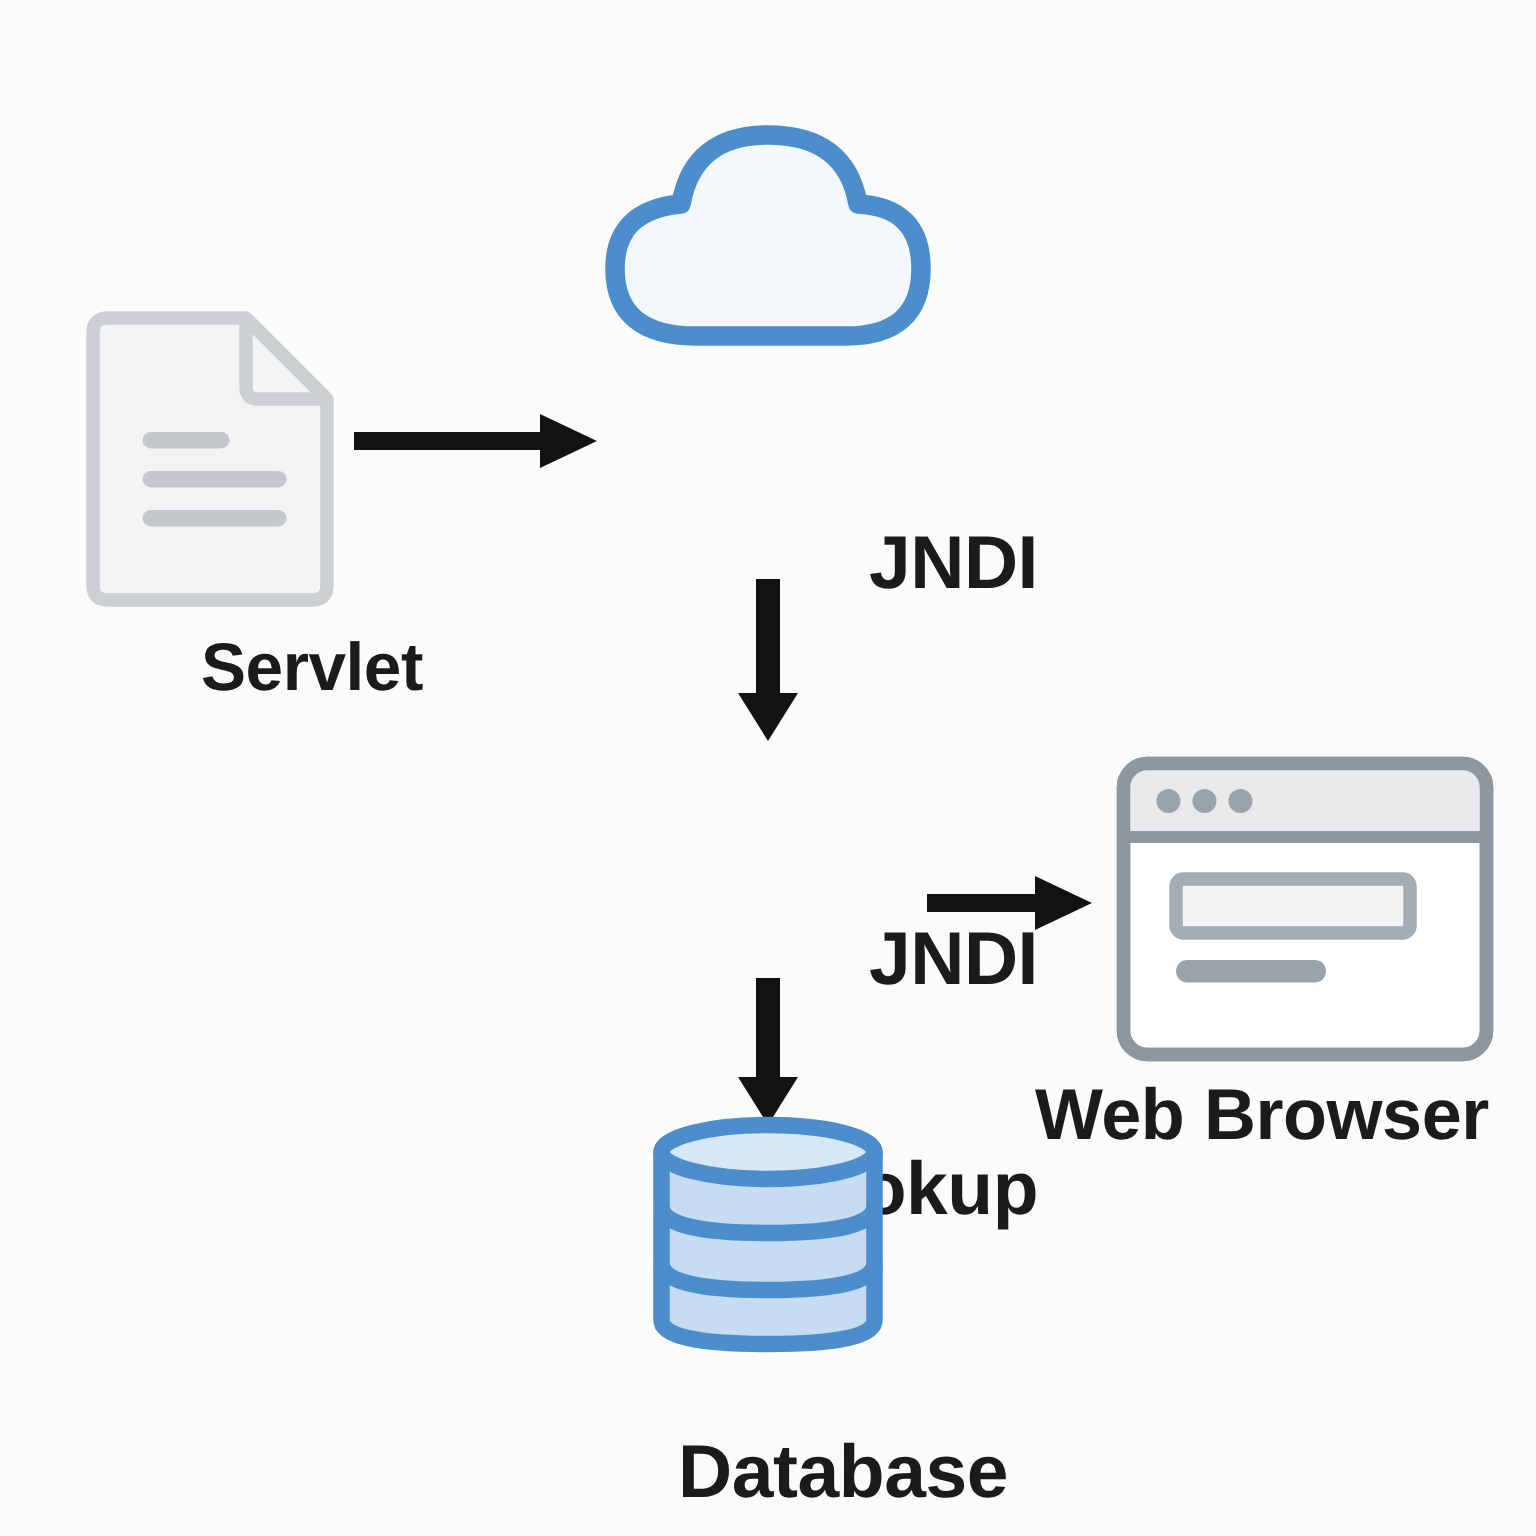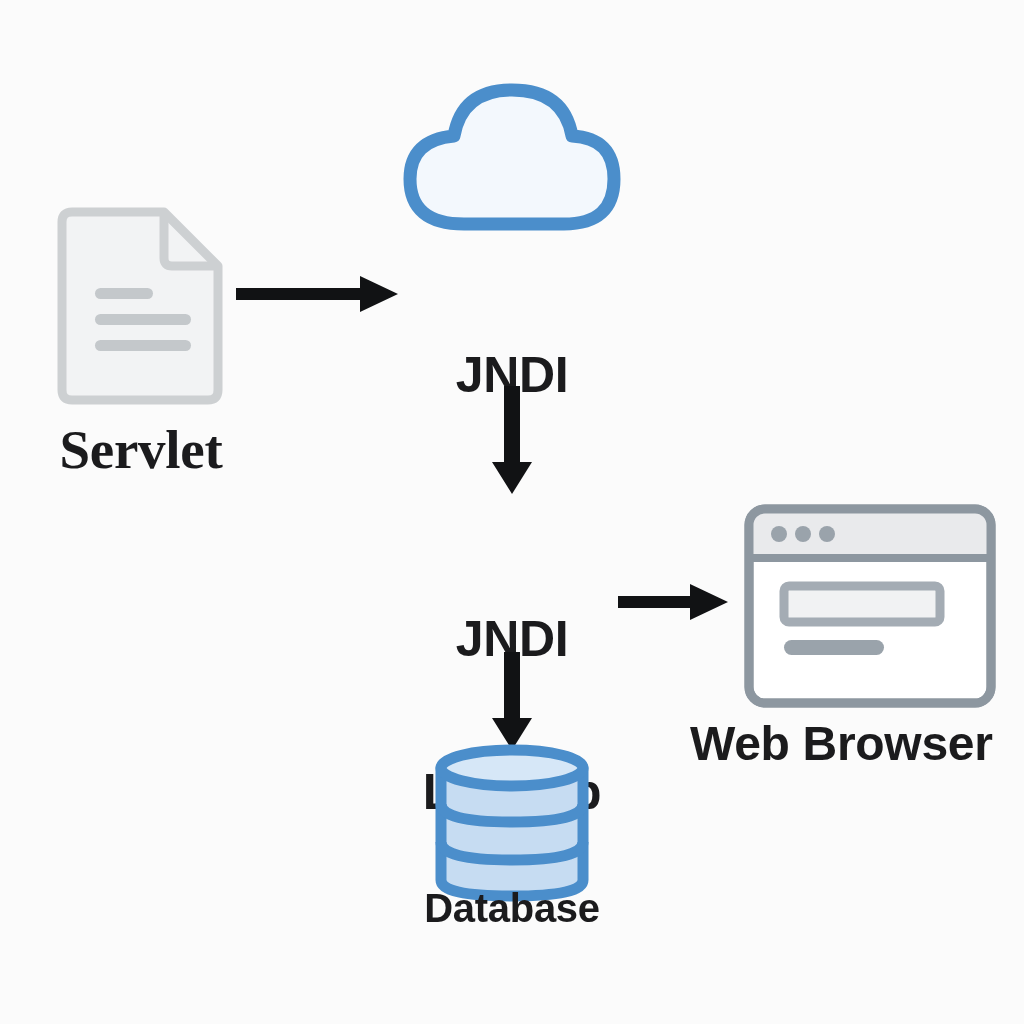--- a/index.html
+++ b/index.html
@@ -14,37 +14,36 @@
     height: 1024px;
     background: #fbfbfb;
     overflow: hidden;
     font-family: "Liberation Sans", sans-serif;
   }
   .node {
     position: absolute;
   }
   .node-label {
     position: absolute;
-    text-align: center;
+    text-align: right;
     font-family: "Liberation Sans", sans-serif;
     font-weight: bold;
     color: #1b1b1d;
     line-height: 1.02;
     white-space: pre;
     letter-spacing: -0.3px;
   }
   .arrow {
     position: absolute;
   }
   
   #servlet-icon { left: 52px; top: 206px; }
   #servlet-label {
     left: 0px; top: 422px; width: 282px;
-    font-size: 55px;
-    font-family: Liberation Serif, serif;
+    font-size: 45px;
   }
   
   #cloud-icon { left: 388px; top: 74px; }
   #jndi-resource-label {
     left: 332px; top: 248px; width: 360px;
     font-size: 50px;
   }
   
   #jndi-lookup-label {
     left: 332px; top: 512px; width: 360px;
@@ -53,22 +52,22 @@
   
   #browser-icon { left: 742px; top: 502px; }
   #web-browser-label {
     left: 690px; top: 720px; width: 350px;
     font-size: 48px;
     text-align: left;
   }
   
   #database-icon { left: 428px; top: 744px; }
   #database-label {
-    left: 352px; top: 888px; width: 320px;
-    font-size: 40px;
+    left: 352px; top: 956px; width: 320px;
+    font-size: 50px;
   }
   
   #arrow-servlet-to-jndi { left: 232px; top: 272px; }
   #arrow-jndi-to-lookup  { left: 486px; top: 382px; }
   #arrow-lookup-to-browser { left: 614px; top: 580px; }
   #arrow-lookup-to-db    { left: 486px; top: 650px; }
 </style>
 </head>
 <body>
 

